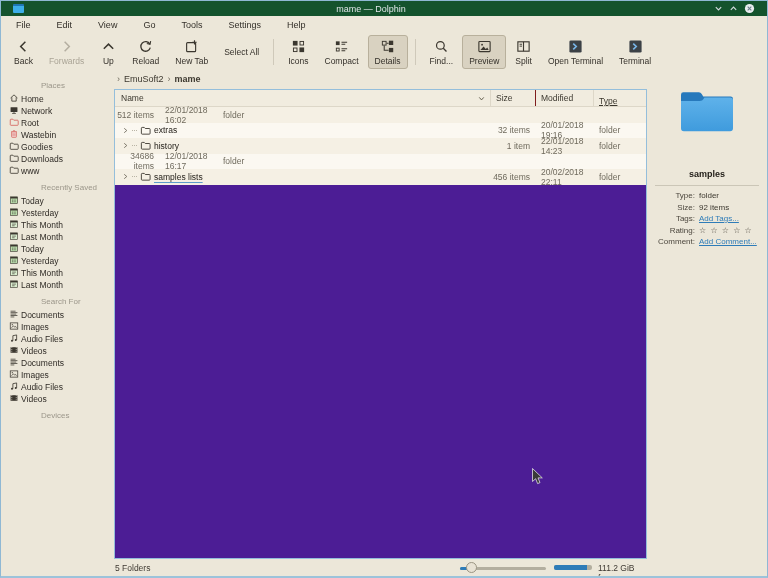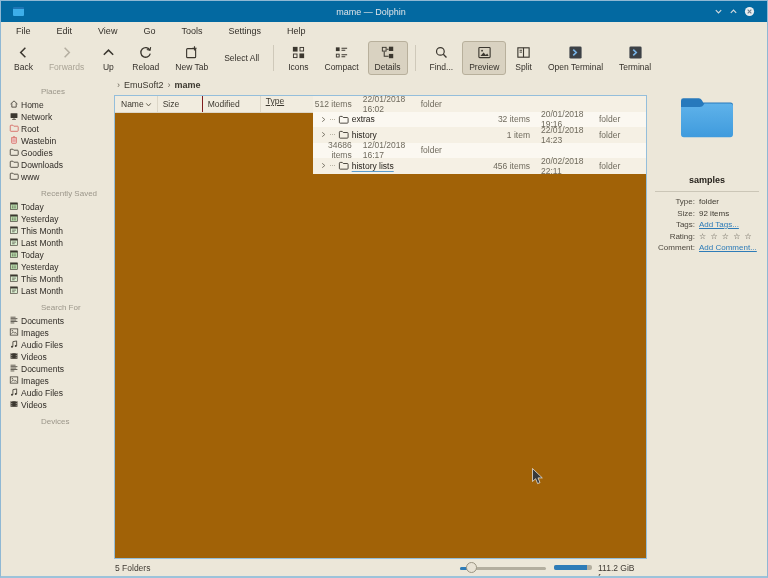--- a/index.html
+++ b/index.html
@@ -7,21 +7,21 @@
   body {
     font-family:"Liberation Sans","DejaVu Sans",sans-serif;
     font-size:9px; color:#2f2b26;
     background:#ece7d9;
     border:1px solid #8fb8d4;
     border-bottom:2px solid #9cc3da;
     position:relative;
     display:flex; flex-direction:column;
   }
   
-  .titlebar { height:21px; background:#0369a1; display:flex; align-items:center; padding:0 12px; flex:0 0 auto; }
+  .titlebar { height:15px; background:#14532d; display:flex; align-items:center; padding:0 12px; flex:0 0 auto; }
   .titlebar .appicon { width:11px; height:9px; background:#3daee9; border-top:2px solid #1f76b4; border-radius:1px; margin-right:4px; }
   .titlebar .title { flex:1; text-align:center; color:#dfe4e8; font-size:9px; }
   .winbtns { display:flex; gap:6px; align-items:center; }
   .winbtns svg { display:block; }
   
   .menubar { height:17px; display:flex; align-items:center; padding-left:8px; gap:12px; flex:0 0 auto; }
   .menu-item { padding:2px 7px; font-size:9px; color:#34302a; cursor:default; }
   
   .toolbar { height:38px; display:flex; align-items:stretch; padding:2px 4px 2px 6px; gap:2px; flex:0 0 auto; }
   .tb-btn { display:flex; flex-direction:column; align-items:center; justify-content:center; gap:1px;
@@ -39,28 +39,28 @@
   .crumb-sep { color:#6f6a5d; font-size:9px; }
   .crumb.last { font-weight:bold; }
   
   .mainrow { flex:1; display:flex; min-height:0; }
   .placespanel { width:110px; flex:0 0 auto; padding:2px 0 0 8px; overflow:hidden; }
   .sb-title { color:#9b968a; font-size:8px; margin:8px 0 5px 0;padding-left:32px; }
   .sb-item { display:flex; align-items:center; gap:2px; margin:0 0 4px 0; height:8px; color:#2f2b26; }
   .sb-item svg { width:10px; height:10px; flex:0 0 auto; color:#3b372f; }
   .sb-label { font-size:8.5px; white-space:nowrap; }
   
-  .viewbox { margin:2px 0 0 3px; border:1px solid #94bedb; background:#a16207; flex:1; display:flex; min-height:0; position:relative; }
+  .viewbox { margin:2px 0 0 3px; border:1px solid #94bedb; background:#4c1d95; flex:1; display:flex; flex-direction:column; min-height:0; position:relative; }
   .listhead { display:flex; height:17px; background:#f1ecdf; border-bottom:1px solid #ddd7c8; align-items:center; font-size:8.5px; color:#3c382f; flex:0 0 auto; }
   .col-name { flex:1; display:flex; align-items:center; padding-left:6px; border-right:1px solid #ddd7c8; height:100%; }
   .col-name .sorticon { margin-left:auto; margin-right:4px; color:#55503f; }
   .col-name .sorticon svg { width:9px; height:9px; display:block; }
   .col-size { width:45px; padding-left:5px; border-right:1px solid #7f1d1d; height:100%; display:flex; align-items:center; }
   .col-mod { width:58px; padding-left:5px; border-right:1px solid #ddd7c8; height:100%; display:flex; align-items:center; }
-  .col-type { width:52px; padding-left:5px; height:100%; display:flex; align-items:flex-start;text-decoration:underline; }
+  .col-type { width:52px; padding-left:5px; height:100%; display:flex; align-items:flex-end;text-decoration:underline; }
   .rows { flex:1; position:relative; }
   .filerow { display:flex; height:15.5px; align-items:center; font-size:8.5px; }
   .filerow:nth-child(odd) { background:#f5f0e4; }
   .filerow:nth-child(even) { background:#fbf8f1; }
   .cell-name { flex:1; display:flex; align-items:center; gap:3px; padding-left:7px; min-width:0; }
   .expander { color:#6f6a5d; display:flex; }
   .expander svg { width:7px; height:7px; }
   .treedash { width:5px; border-top:1px dotted #b9b4a5; }
   .foldericon-sm { display:flex; }
   .foldericon-sm svg { width:11px; height:11px; color:#3b372f; }
@@ -518,21 +518,21 @@
                 <svg viewBox="0 0 16 16">
                   <path d="M5 3 L11 8 L5 13" fill="none" stroke="currentColor" stroke-width="2"></path>
                 </svg>
               </span>
               <span class="treedash"></span>
               <span class="foldericon-sm">
                 <svg viewBox="0 0 16 16">
                   <path d="M2 4.7 q0-1.2 1.2-1.2 h3 l1.5 1.6 h5.8 q1.2 0 1.2 1.2 v5.8 q0 1.2 -1.2 1.2 h-10.3 q-1.2 0 -1.2 -1.2 z" fill="none" stroke="currentColor" stroke-width="1.3"></path>
                 </svg>
               </span>
-              <span class="fname hovered">history lists</span>
+              <span class="fname hovered">samples lists</span>
             </div>
             <div class="cell-size">456 items</div>
             <div class="cell-mod">20/02/2018 22:11</div>
             <div class="cell-type">folder</div>
           </div>
         </div>
     </div>
 
     <div class="statusbar">
       <span class="status-folders">5 Folders</span>

